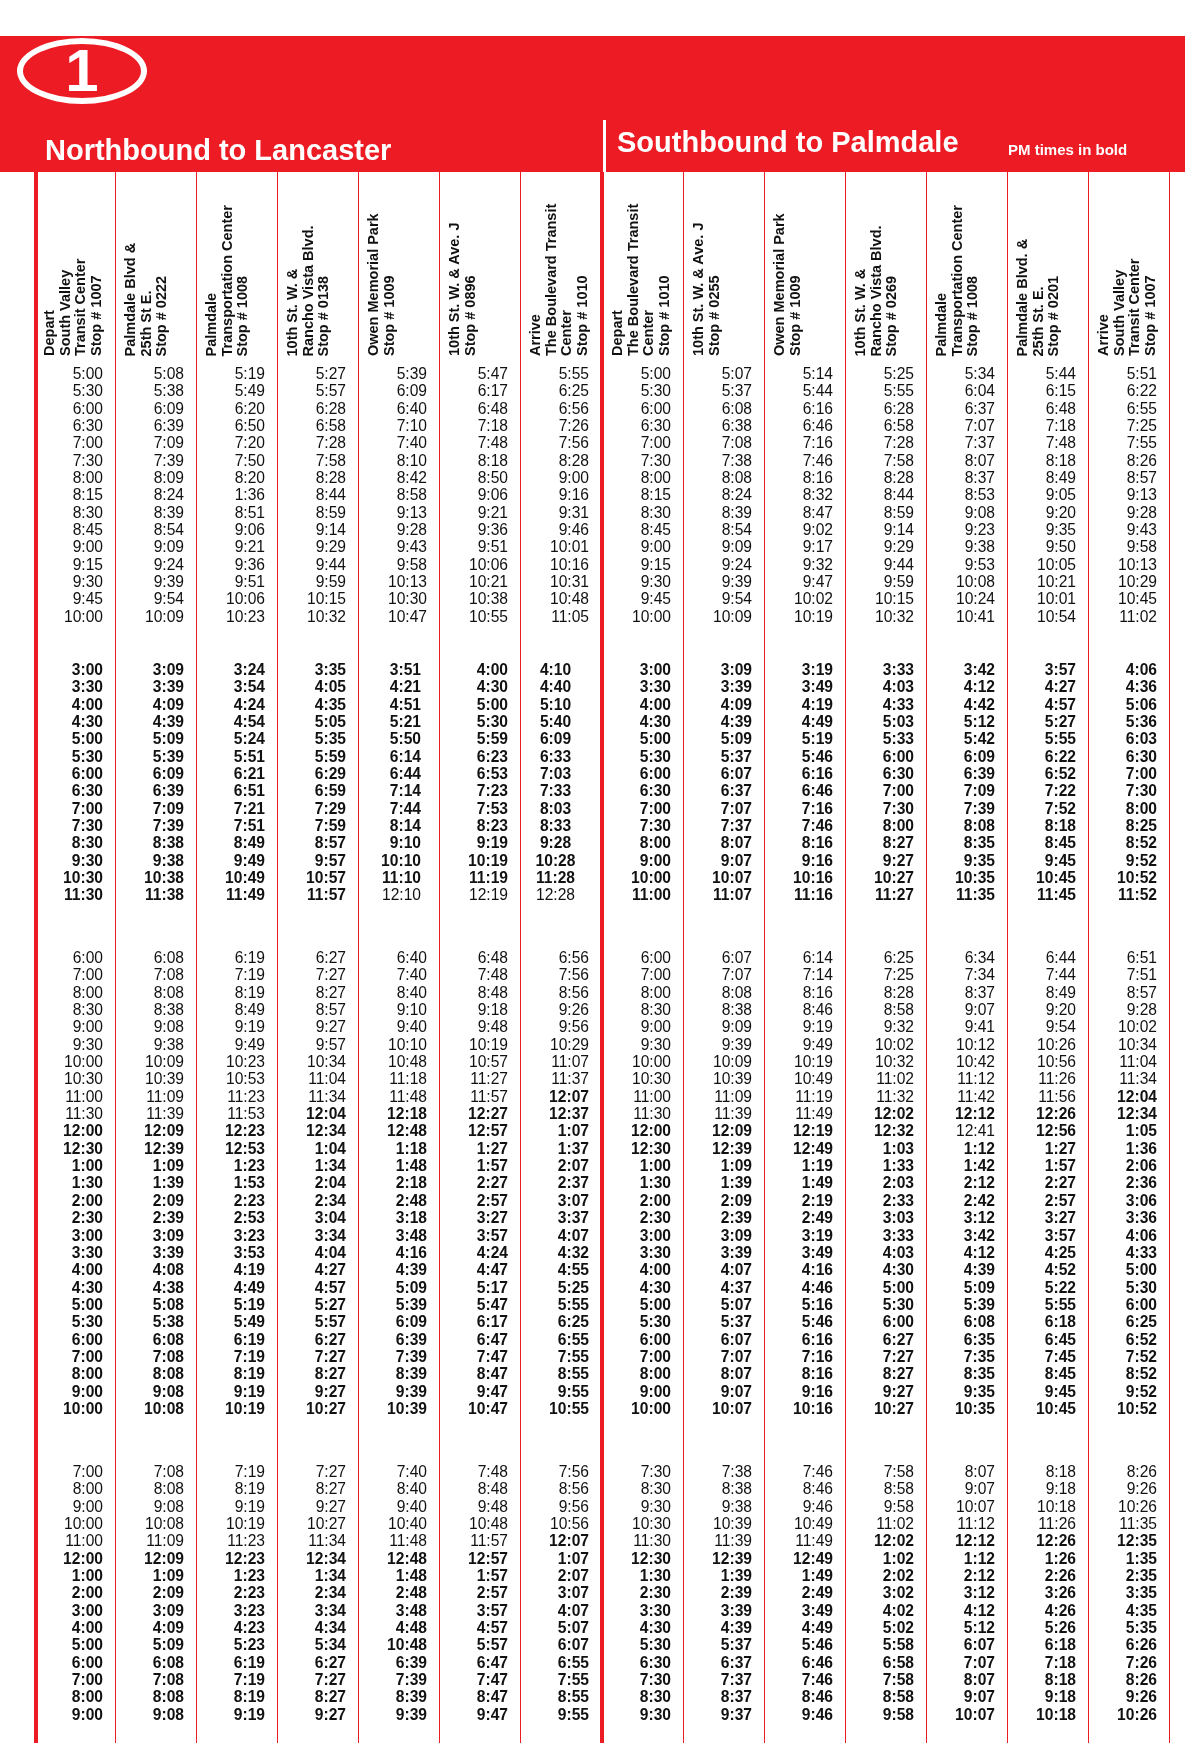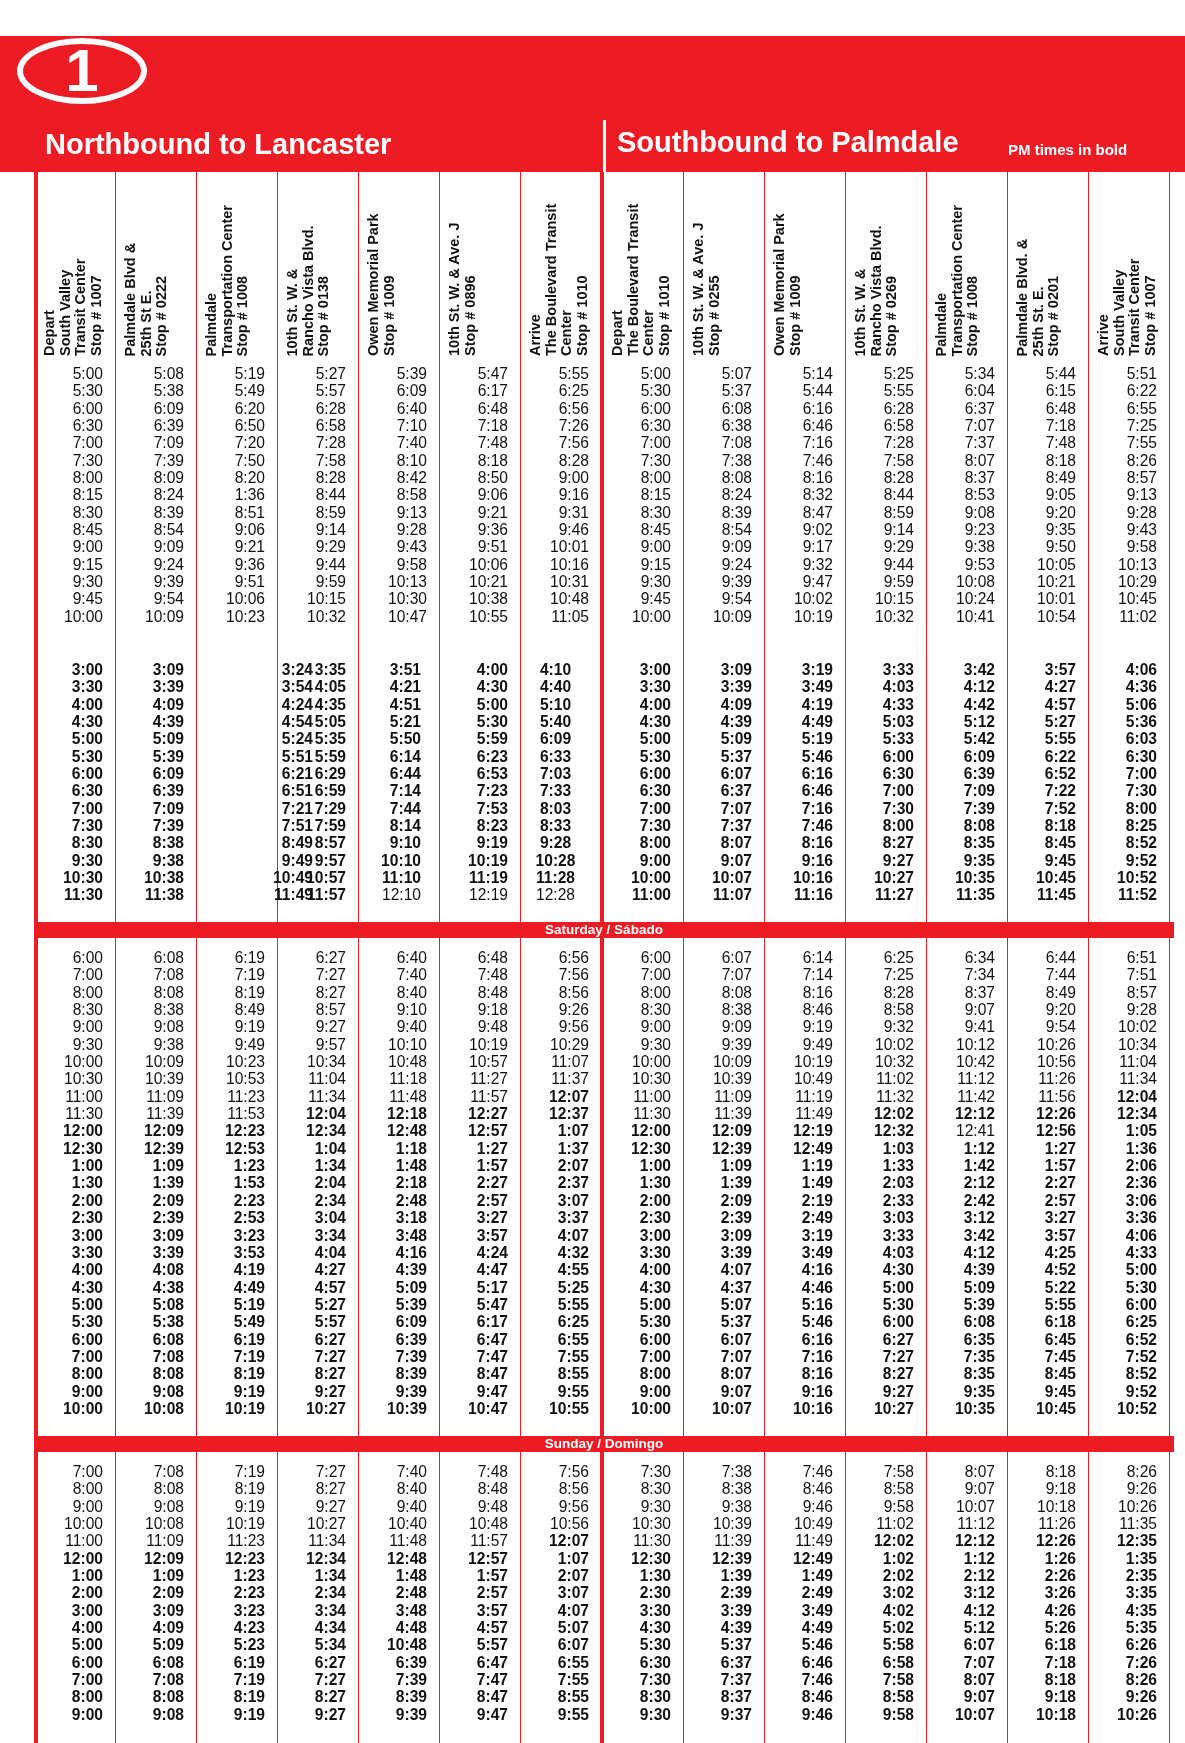--- a/index.html
+++ b/index.html
@@ -1,19 +1,19 @@
 <!DOCTYPE html>
 <html><head>
 <meta charset="utf-8">
 <style>
   html,body{margin:0;padding:0;background:#fff;}
   body{width:1185px;height:1743px;position:relative;overflow:hidden;font-family:"DejaVu Sans","Liberation Sans",sans-serif;color:#111;}
   .header{position:absolute;left:0;top:36px;width:1185px;height:136px;background:#ed1c24;}
   .route-badge{position:absolute;left:17px;top:38px;width:130px;height:66px;border:6px solid #fff;border-radius:50%;box-sizing:border-box;background:#ed1c24;display:flex;align-items:center;justify-content:center;color:#fff;font-family:"Liberation Sans",sans-serif;font-weight:bold;font-size:60px;line-height:1;}
-  .nb-title{position:absolute;left:45px;top:128px;color:#fff;font-family:"Liberation Sans",sans-serif;font-weight:bold;font-size:29px;}
+  .nb-title{position:absolute;left:45px;top:134px;color:#fff;font-family:"Liberation Sans",sans-serif;font-weight:bold;font-size:29px;}
   .sb-title{position:absolute;left:617px;top:126px;color:#fff;font-family:"Liberation Sans",sans-serif;font-weight:bold;font-size:29px;}
   .pm-note{position:absolute;left:1008px;top:141px;color:#fff;font-family:"Liberation Sans",sans-serif;font-weight:bold;font-size:15px;}
   .head-divider{position:absolute;left:603px;top:120px;width:3px;height:52px;background:#fff;}
   .table{position:absolute;left:34px;top:172px;width:1140px;height:1571px;}
   .col-lines{position:absolute;inset:0;pointer-events:none;}
   .vline{position:absolute;top:0;bottom:0;width:1px;background:#ed1c24;}
   .vline.thick{width:4px;}
   .colhead{position:absolute;top:0;height:190px;width:81px;overflow:hidden;}
   .colhead .rot{position:absolute;left:6px;bottom:6px;transform-origin:left bottom;transform:rotate(-90deg) translate(0,100%);width:180px;font-family:"Liberation Sans",sans-serif;font-weight:bold;font-size:14.5px;line-height:15.5px;white-space:pre-line;}
   .band{position:absolute;left:0;width:1140px;height:16px;background:#ed1c24;color:#fff;font-family:"Liberation Sans",sans-serif;font-weight:bold;font-size:13.5px;text-align:center;line-height:16px;z-index:2;}
@@ -391,21 +391,21 @@
         <span class="b">5:39</span>
         <span class="b">6:09</span>
         <span class="b">6:39</span>
         <span class="b">7:09</span>
         <span class="b">7:39</span>
         <span class="b">8:38</span>
         <span class="b">9:38</span>
         <span class="b">10:38</span>
         <span class="b">11:38</span>
       </div>
-      <div class="col" style="left: 164px; padding-left: 48px;">
+      <div class="col" style="left: 164px;">
         <span class="b">3:24</span>
         <span class="b">3:54</span>
         <span class="b">4:24</span>
         <span class="b">4:54</span>
         <span class="b">5:24</span>
         <span class="b">5:51</span>
         <span class="b">6:21</span>
         <span class="b">6:51</span>
         <span class="b">7:21</span>
         <span class="b">7:51</span>
@@ -584,21 +584,20 @@
         <span class="b">7:00</span>
         <span class="b">7:30</span>
         <span class="b">8:00</span>
         <span class="b">8:25</span>
         <span class="b">8:52</span>
         <span class="b">9:52</span>
         <span class="b">10:52</span>
         <span class="b">11:52</span>
       </div>
     </div>
-  <div class="band" style="top:750px;">Saturday / Sábado</div>
   <div class="block" id="blk-sat" style="top:777px;">
       <div class="col" style="left: 2px;">
         <span>6:00</span>
         <span>7:00</span>
         <span>8:00</span>
         <span>8:30</span>
         <span>9:00</span>
         <span>9:30</span>
         <span>10:00</span>
         <span>10:30</span>
@@ -993,21 +992,20 @@
         <span class="b">5:30</span>
         <span class="b">6:00</span>
         <span class="b">6:25</span>
         <span class="b">6:52</span>
         <span class="b">7:52</span>
         <span class="b">8:52</span>
         <span class="b">9:52</span>
         <span class="b">10:52</span>
       </div>
     </div>
-  <div class="band" style="top:1264px;">Sunday / Domingo</div>
   <div class="block" id="blk-sun" style="top:1291px;">
       <div class="col" style="left: 2px;">
         <span>7:00</span>
         <span>8:00</span>
         <span>9:00</span>
         <span>10:00</span>
         <span>11:00</span>
         <span class="b">12:00</span>
         <span class="b">1:00</span>
         <span class="b">2:00</span>

